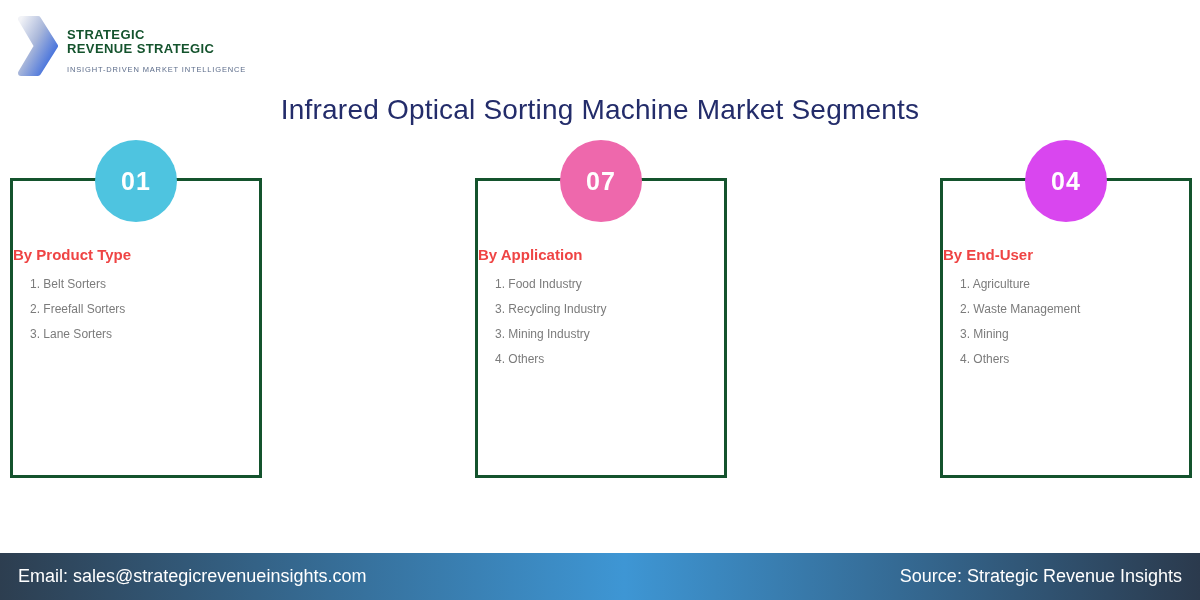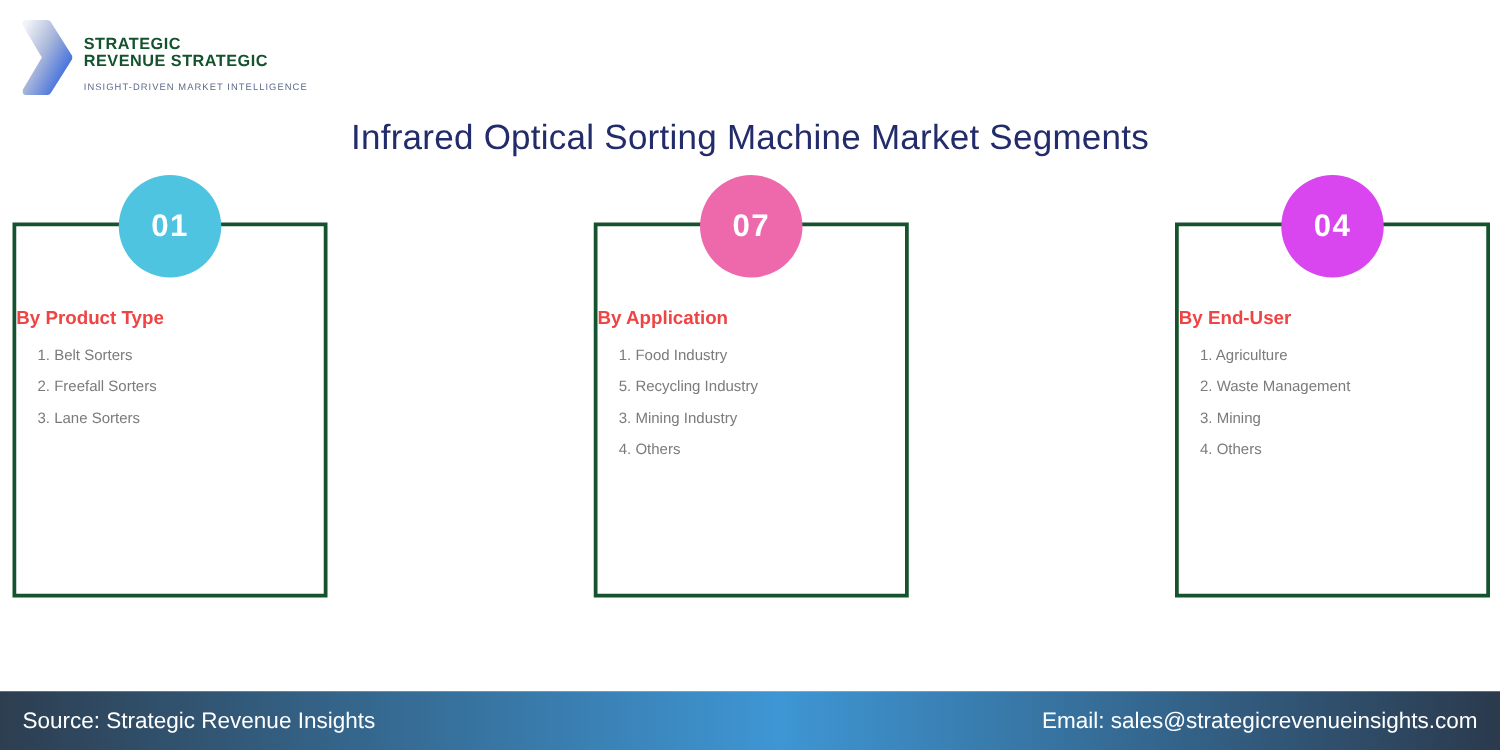--- a/index.html
+++ b/index.html
@@ -159,21 +159,21 @@
     </ul>
   </section>
 
   <section class="card">
     <div class="circle" style="background-color: rgb(238, 104, 172);">
       <span>07</span>
     </div>
     <h2>By Application</h2>
     <ul>
       <li>1. Food Industry</li>
-      <li>5. Recycling Industry</li>
+      <li>3. Recycling Industry</li>
       <li>3. Mining Industry</li>
       <li>4. Others</li>
     </ul>
   </section>
 
 
   <section class="card">
     <div class="circle" style="background-color: #d946ef;">
       <span>04</span>
     </div>
@@ -182,15 +182,15 @@
       <li>1. Agriculture</li>
       <li>2. Waste Management</li>
       <li>3. Mining</li>
       <li>4. Others</li>
     </ul>
   </section>
 
 </main>
 
 <footer class="footer">
+  <span>Email: sales@strategicrevenueinsights.com</span>
   <span>Source: Strategic Revenue Insights</span>
-  <span>Email: sales@strategicrevenueinsights.com</span>
 </footer>
 
 </body></html>

